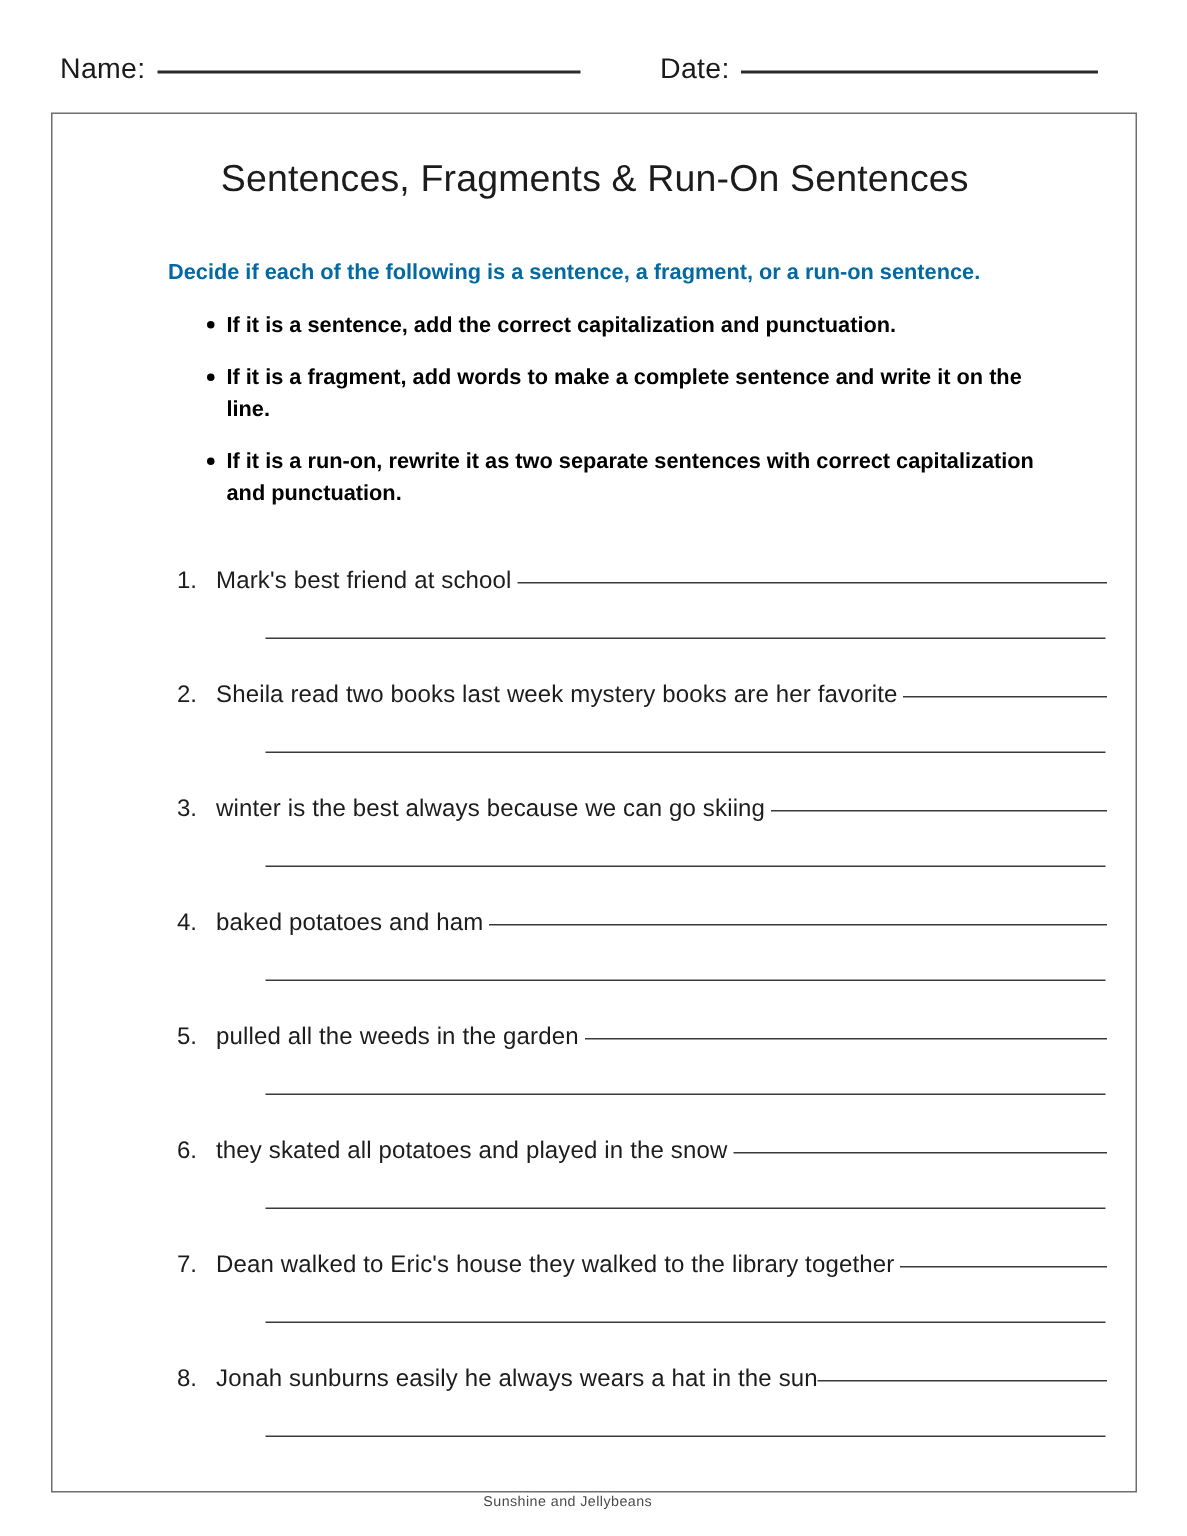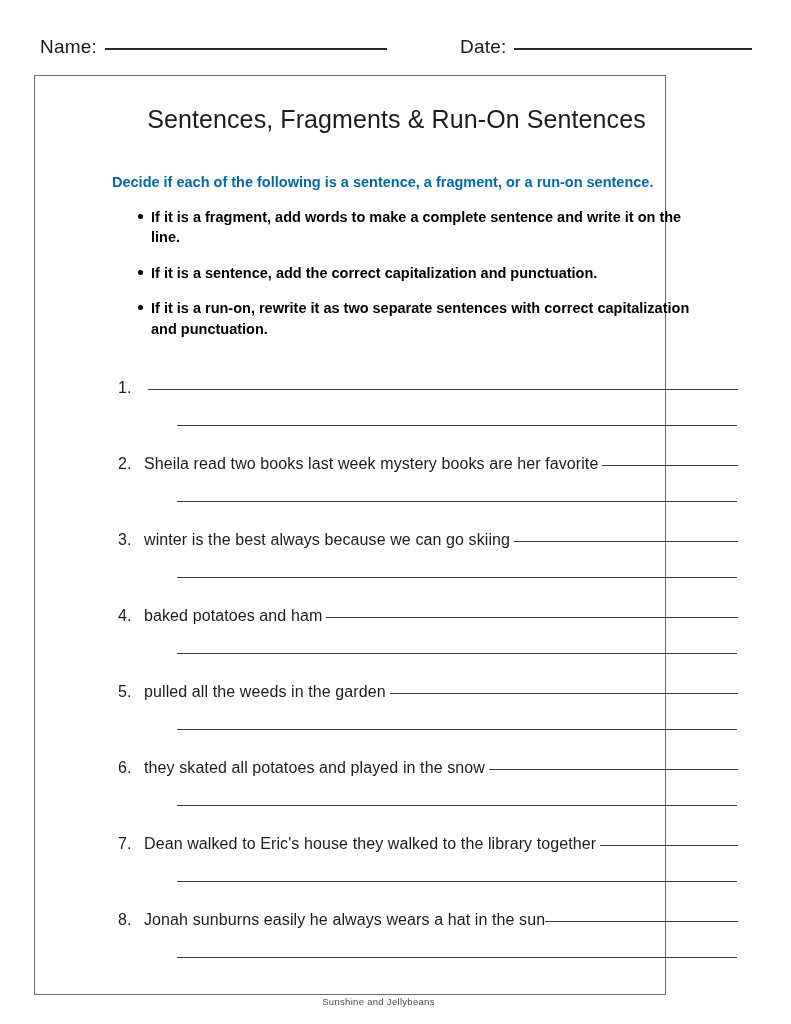--- a/index.html
+++ b/index.html
@@ -25,21 +25,21 @@
     height: 30px;
   }
   .field {
     position: absolute;
     display: flex;
     align-items: baseline;
     white-space: nowrap;
     justify-content: flex-end;
   }
   .field-name  { left: 40px;  }
-  .field-date  { left: 460px; }
+  .field-date  { left: 440px; }
 
   .field-label {
     font-size: 19px;
     font-weight: 400;
     letter-spacing: 0.2px;
     color: #1a1a1a;
   }
   .field-rule {
     display: inline-block;
     height: 0;
@@ -49,21 +49,21 @@
     top: -3px;
   }
   .rule-name { width: 282px; }
   .rule-date { width: 238px; }
 
   
   .sheet {
     position: absolute;
     left: 34px;
     top: 75px;
-    width: 632px;
+    width: 724px;
     height: 920px;
     border: 1px solid #6e6e6e;
     box-sizing: border-box;
     background: #ffffff;
   }
 
   
   .sheet-title {
     position: absolute;
     left: 0;
@@ -195,38 +195,39 @@
 
 <div class="sheet">
 
   <div class="sheet-title">Sentences, Fragments &amp; Run-On Sentences</div>
 
   <div class="directions">
     <p class="directions-lead">Decide if each of the following is a sentence, a fragment, or a run-on sentence.</p>
     <ul class="bullet-list">
       <li class="bullet-item">
         <span class="bullet-dot"></span>
-        <span>If it is a fragment, add words to make a complete sentence and write it on the line.</span>
+        <span>If it is a sentence, add the correct capitalization and punctuation.</span>
       </li>
       <li class="bullet-item">
         <span class="bullet-dot"></span>
-        <span>If it is a sentence, add the correct capitalization and punctuation.</span>
+        <span>If it is a fragment, add words to make a complete sentence and write it on the line.</span>
       </li>
       <li class="bullet-item">
         <span class="bullet-dot"></span>
         <span>If it is a run-on, rewrite it as two separate sentences with correct capitalization and punctuation.</span>
       </li>
     </ul>
   </div>
 
   <div class="questions">
 
     <div class="question">
       <div class="q-row">
         <span class="q-num">1.</span>
+        <span class="q-text">Mark's best friend at school</span>
         <span class="q-inline-rule"></span>
       </div>
       <div class="q-second-rule"></div>
     </div>
 
     <div class="question">
       <div class="q-row">
         <span class="q-num">2.</span>
         <span class="q-text">Sheila read two books last week mystery books are her favorite</span>
         <span class="q-inline-rule"></span>

